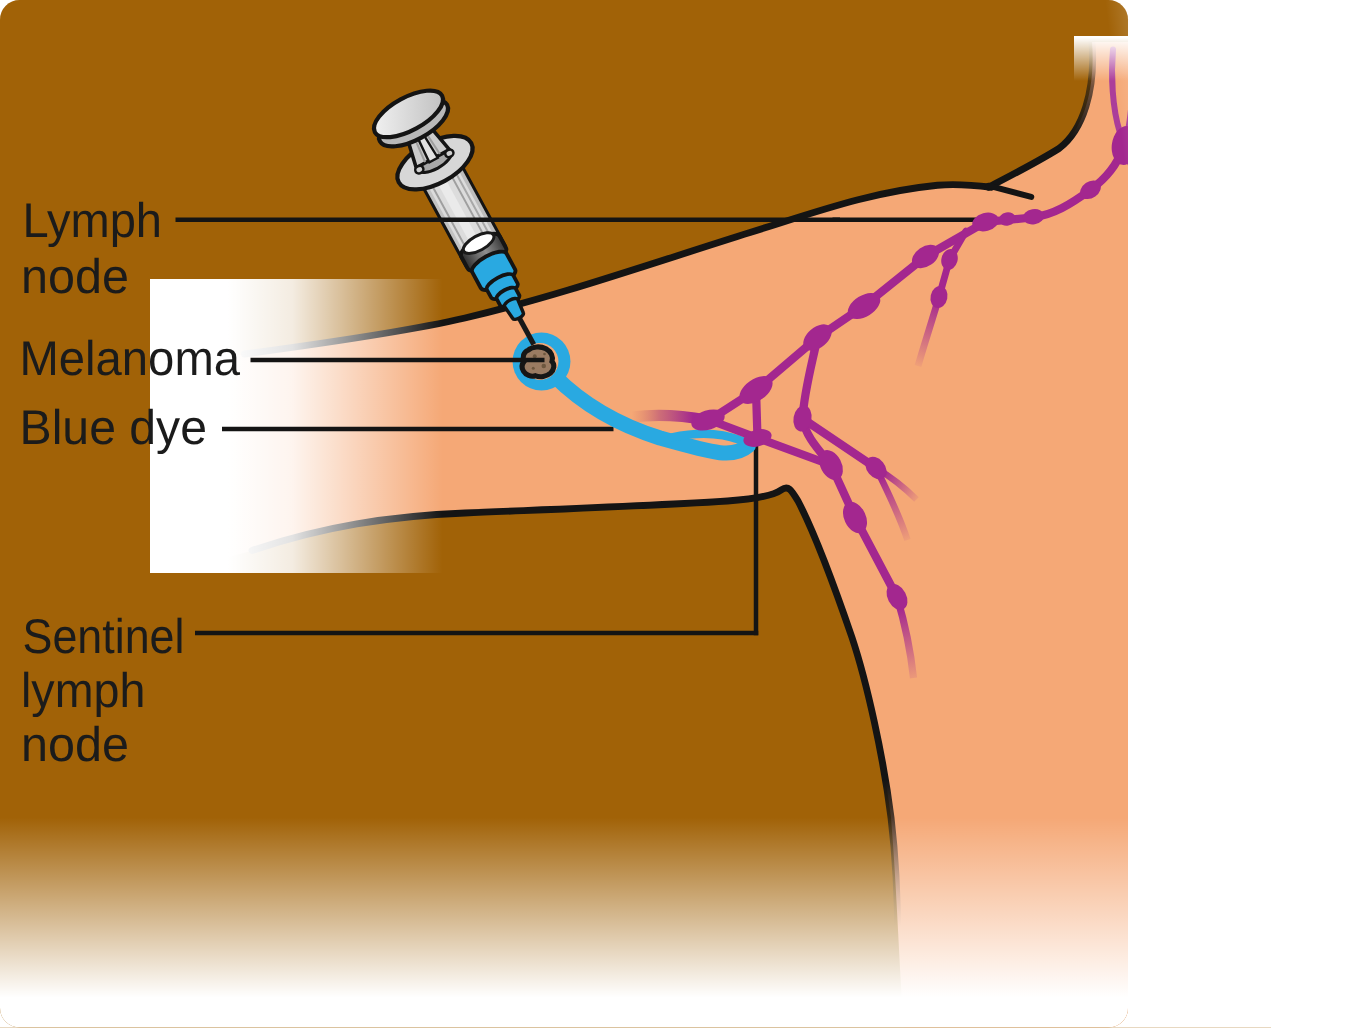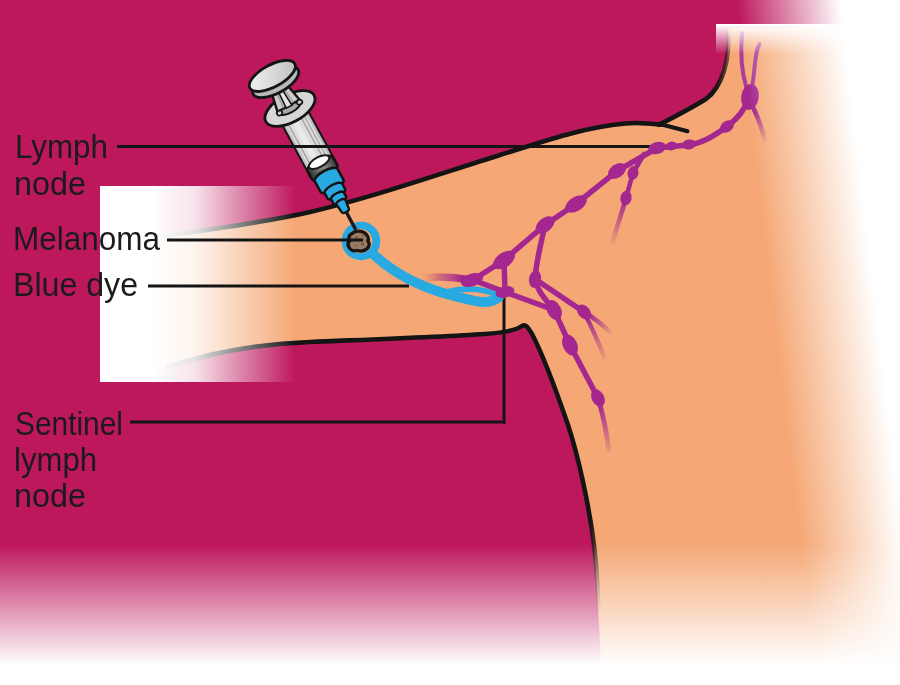--- a/index.html
+++ b/index.html
@@ -1,16 +1,16 @@
 <!DOCTYPE html>
 <html><head>
 <meta charset="utf-8">
 <style>
   html,body{margin:0;padding:0;background:#fff;}
-  .wrap{width:900px;height:685px;position:relative;overflow:hidden;background:#be185d;}
+  .wrap{width:752px;height:685px;position:relative;overflow:hidden;background:#a16207;border-radius:13px;}
   svg{display:block;}
 </style>
 </head>
 <body>
 <div class="wrap">
 <svg width="900" height="685" viewBox="0 0 900 685" xmlns="http://www.w3.org/2000/svg">
   <defs>
     <linearGradient id="gLeft" x1="152" y1="0" x2="295" y2="0" gradientUnits="userSpaceOnUse">
       <stop offset="0" stop-color="#fff" stop-opacity="1"></stop>
       <stop offset="0.3" stop-color="#fff" stop-opacity="0.88"></stop>

